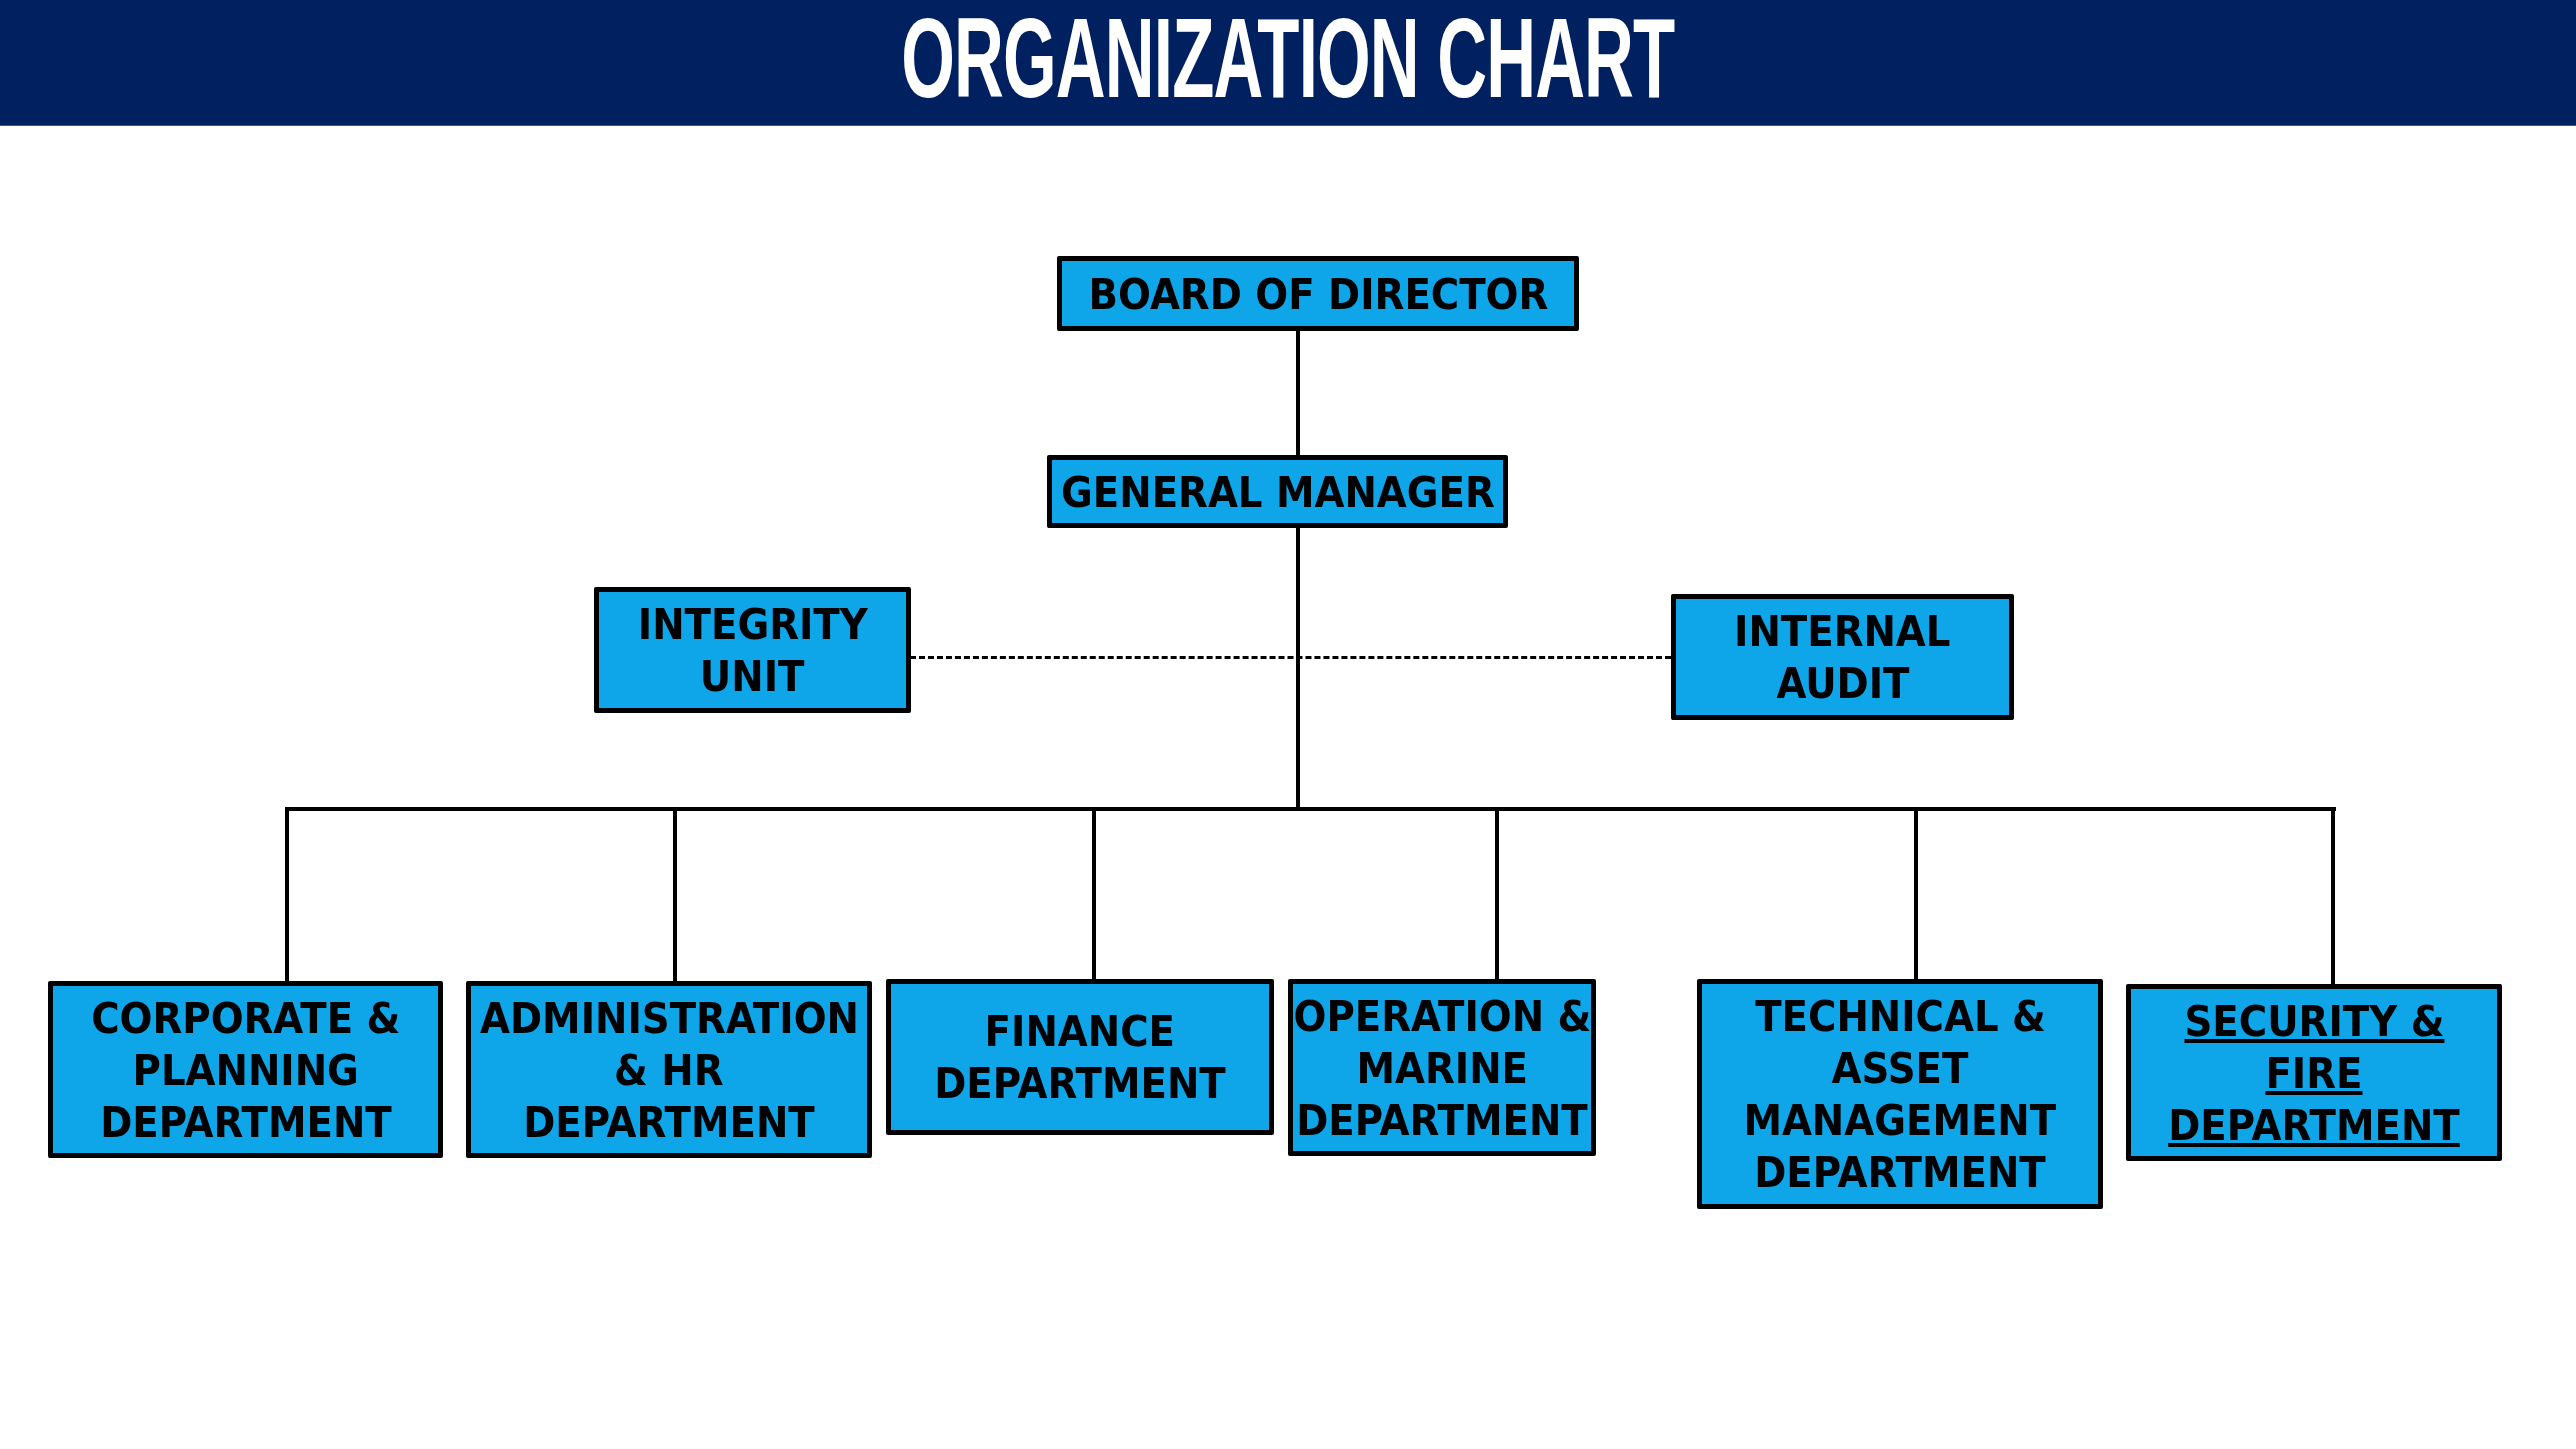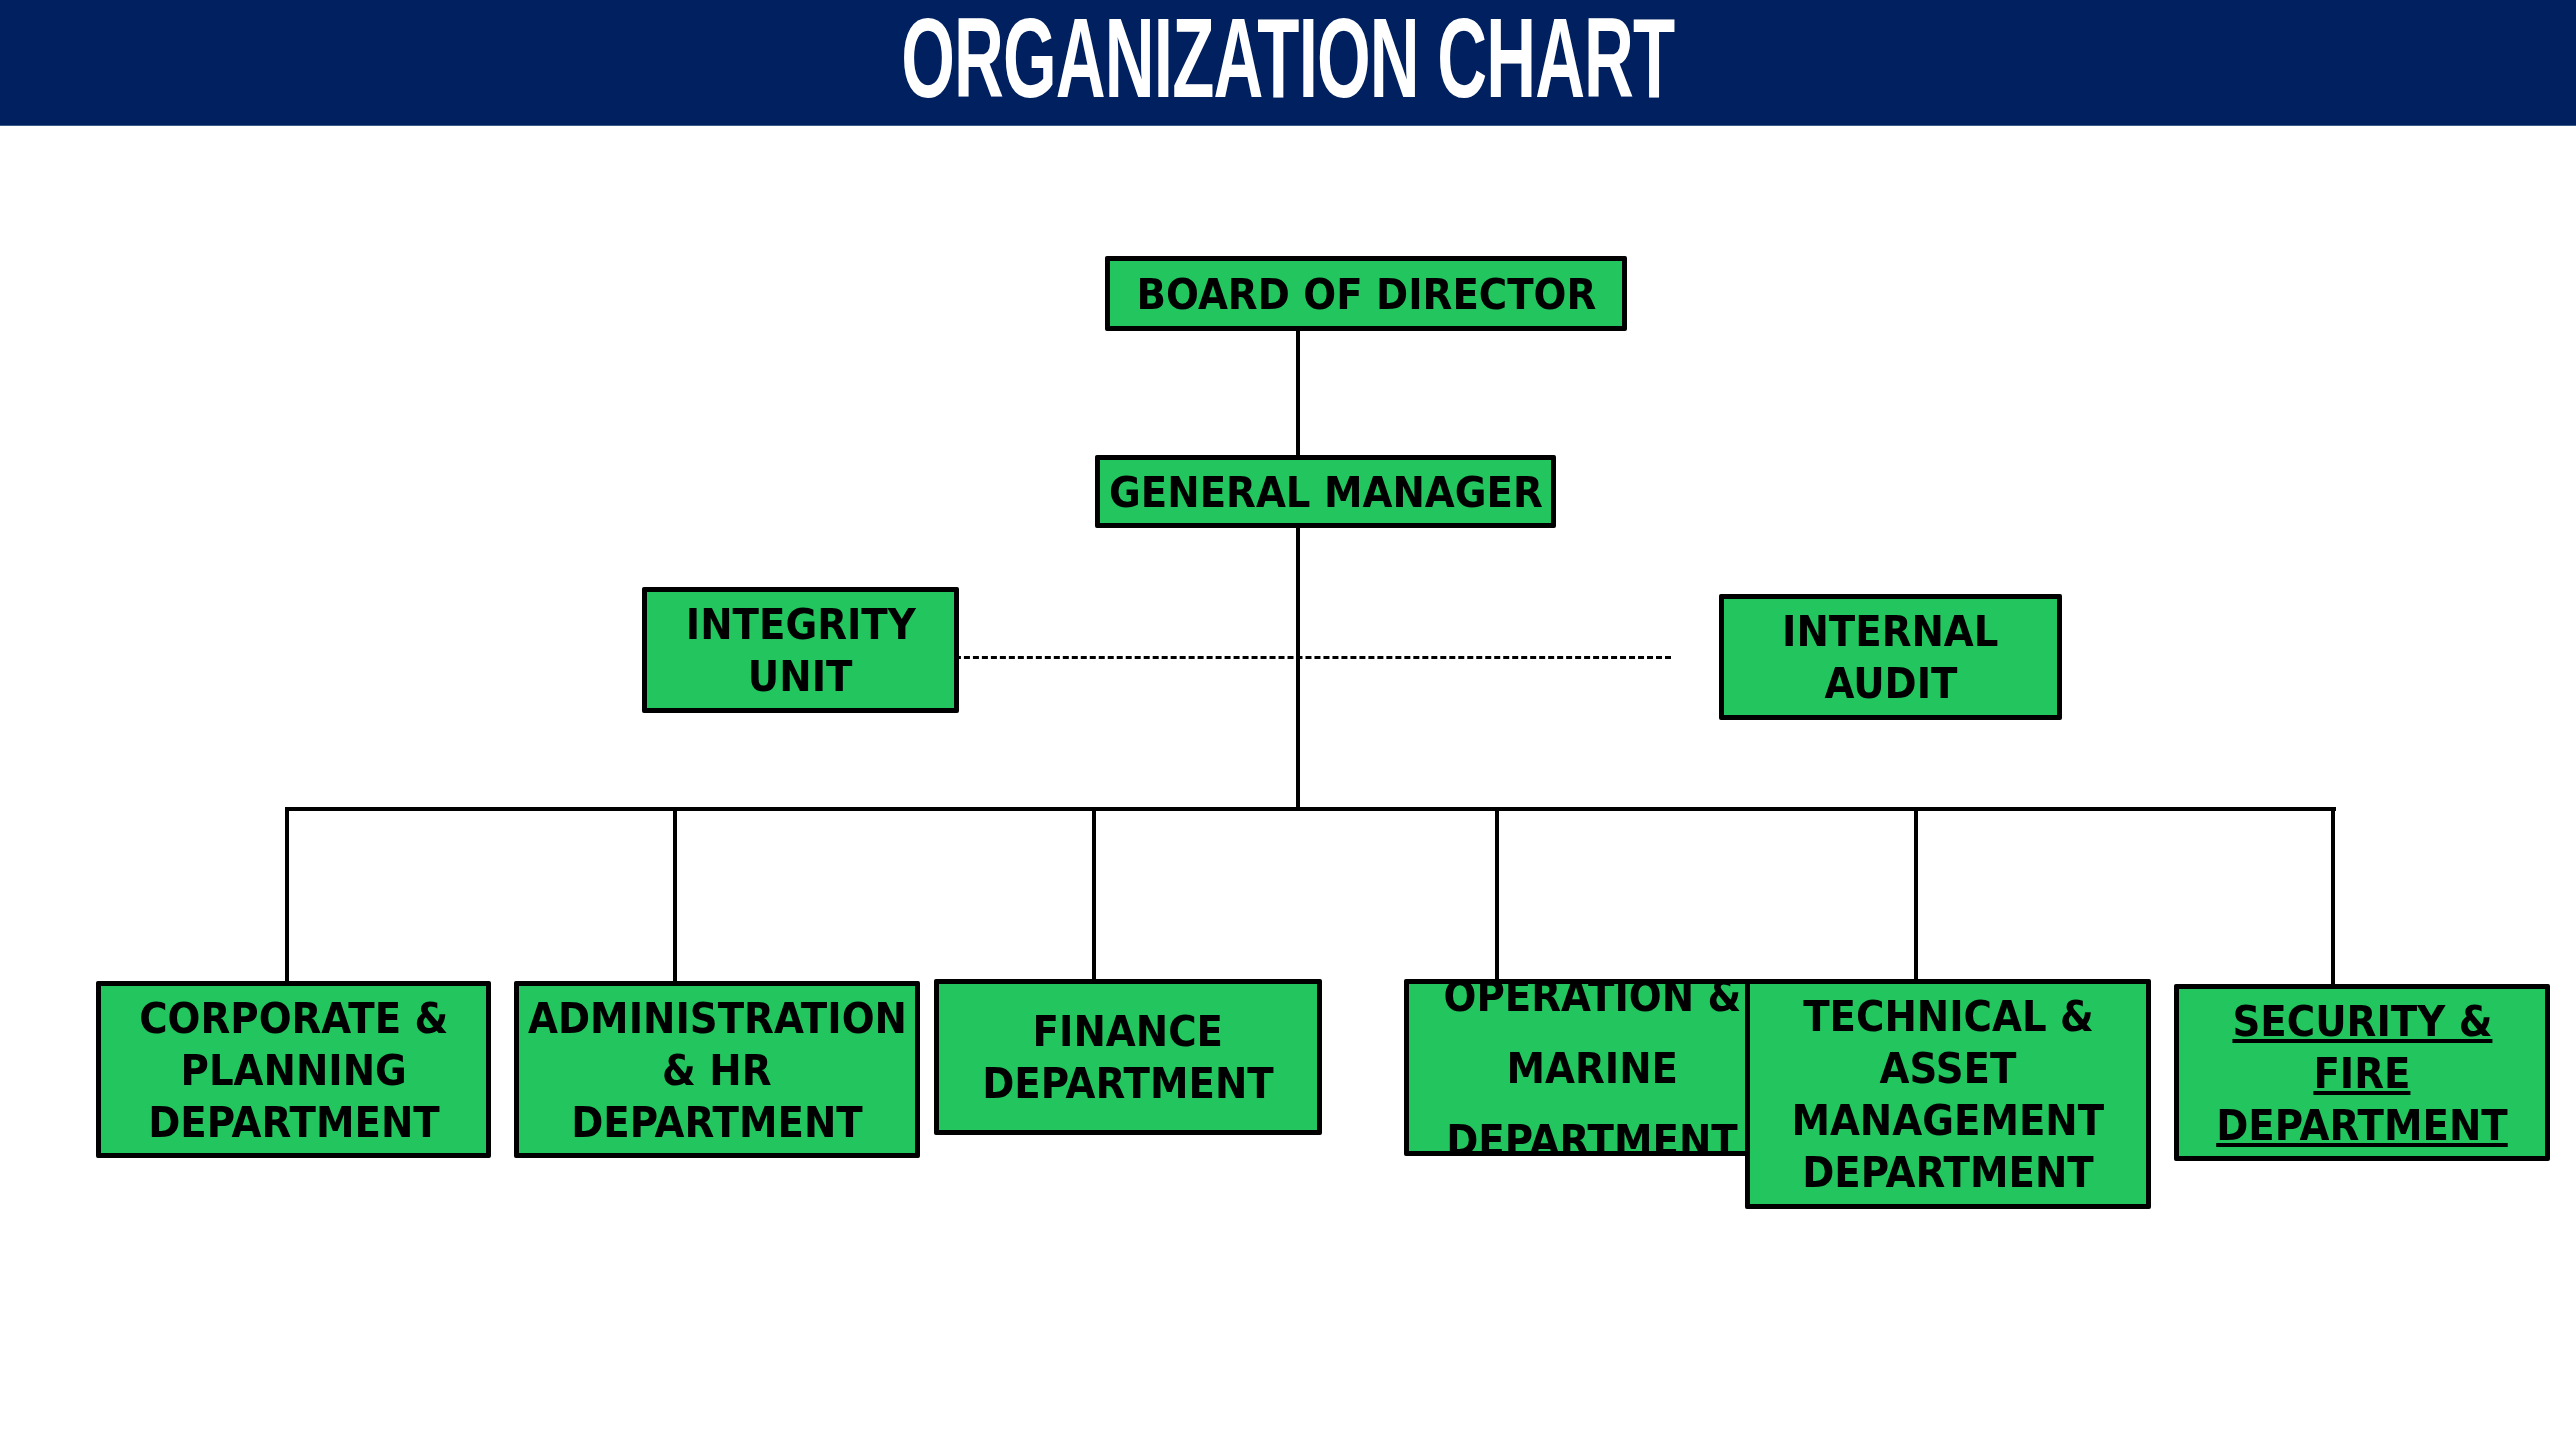--- a/index.html
+++ b/index.html
@@ -29,24 +29,23 @@
     transform-origin: center;
     white-space: nowrap;
     line-height: 1;
     margin-top: -9px;
   }
   .box {
     position: absolute;
     box-sizing: border-box;
     border: 5.2px solid #000;
     border-radius: 1.9px;
-    background: #22c55e;
+    background: #0ea5e9;
     display: flex; flex-direction: column; align-items: center; justify-content: center;
     text-align: left;
-    margin-left: 48px;
   }
   .box span {
     display: block;
     font-family: "DejaVu Sans", sans-serif;
     font-weight: bold;
     font-size: 43px;
     line-height: 52px;
     color: #000;
     white-space: nowrap;
     transform: scaleX(0.9);
@@ -101,21 +100,21 @@
 </div>
 <div class="box" style="left:466px; top:981px; width:406px; height:177px;">
   <span>ADMINISTRATION</span>
   <span>&amp; HR</span>
   <span>DEPARTMENT</span>
 </div>
 <div class="box" style="left:886px; top:979px; width:388px; height:156px;">
   <span>FINANCE</span>
   <span>DEPARTMENT</span>
 </div>
-<div class="box" style="left:1356px; top:979px; width:376px; height:177px;gap:20px;">
+<div class="box" style="left:1288px; top:979px; width:308px; height:177px;">
   <span>OPERATION &amp;</span>
   <span>MARINE</span>
   <span>DEPARTMENT</span>
 </div>
 <div class="box" style="left:1697px; top:979px; width:406px; height:230px;">
   <span>TECHNICAL &amp;</span>
   <span>ASSET</span>
   <span>MANAGEMENT</span>
   <span>DEPARTMENT</span>
 </div>

